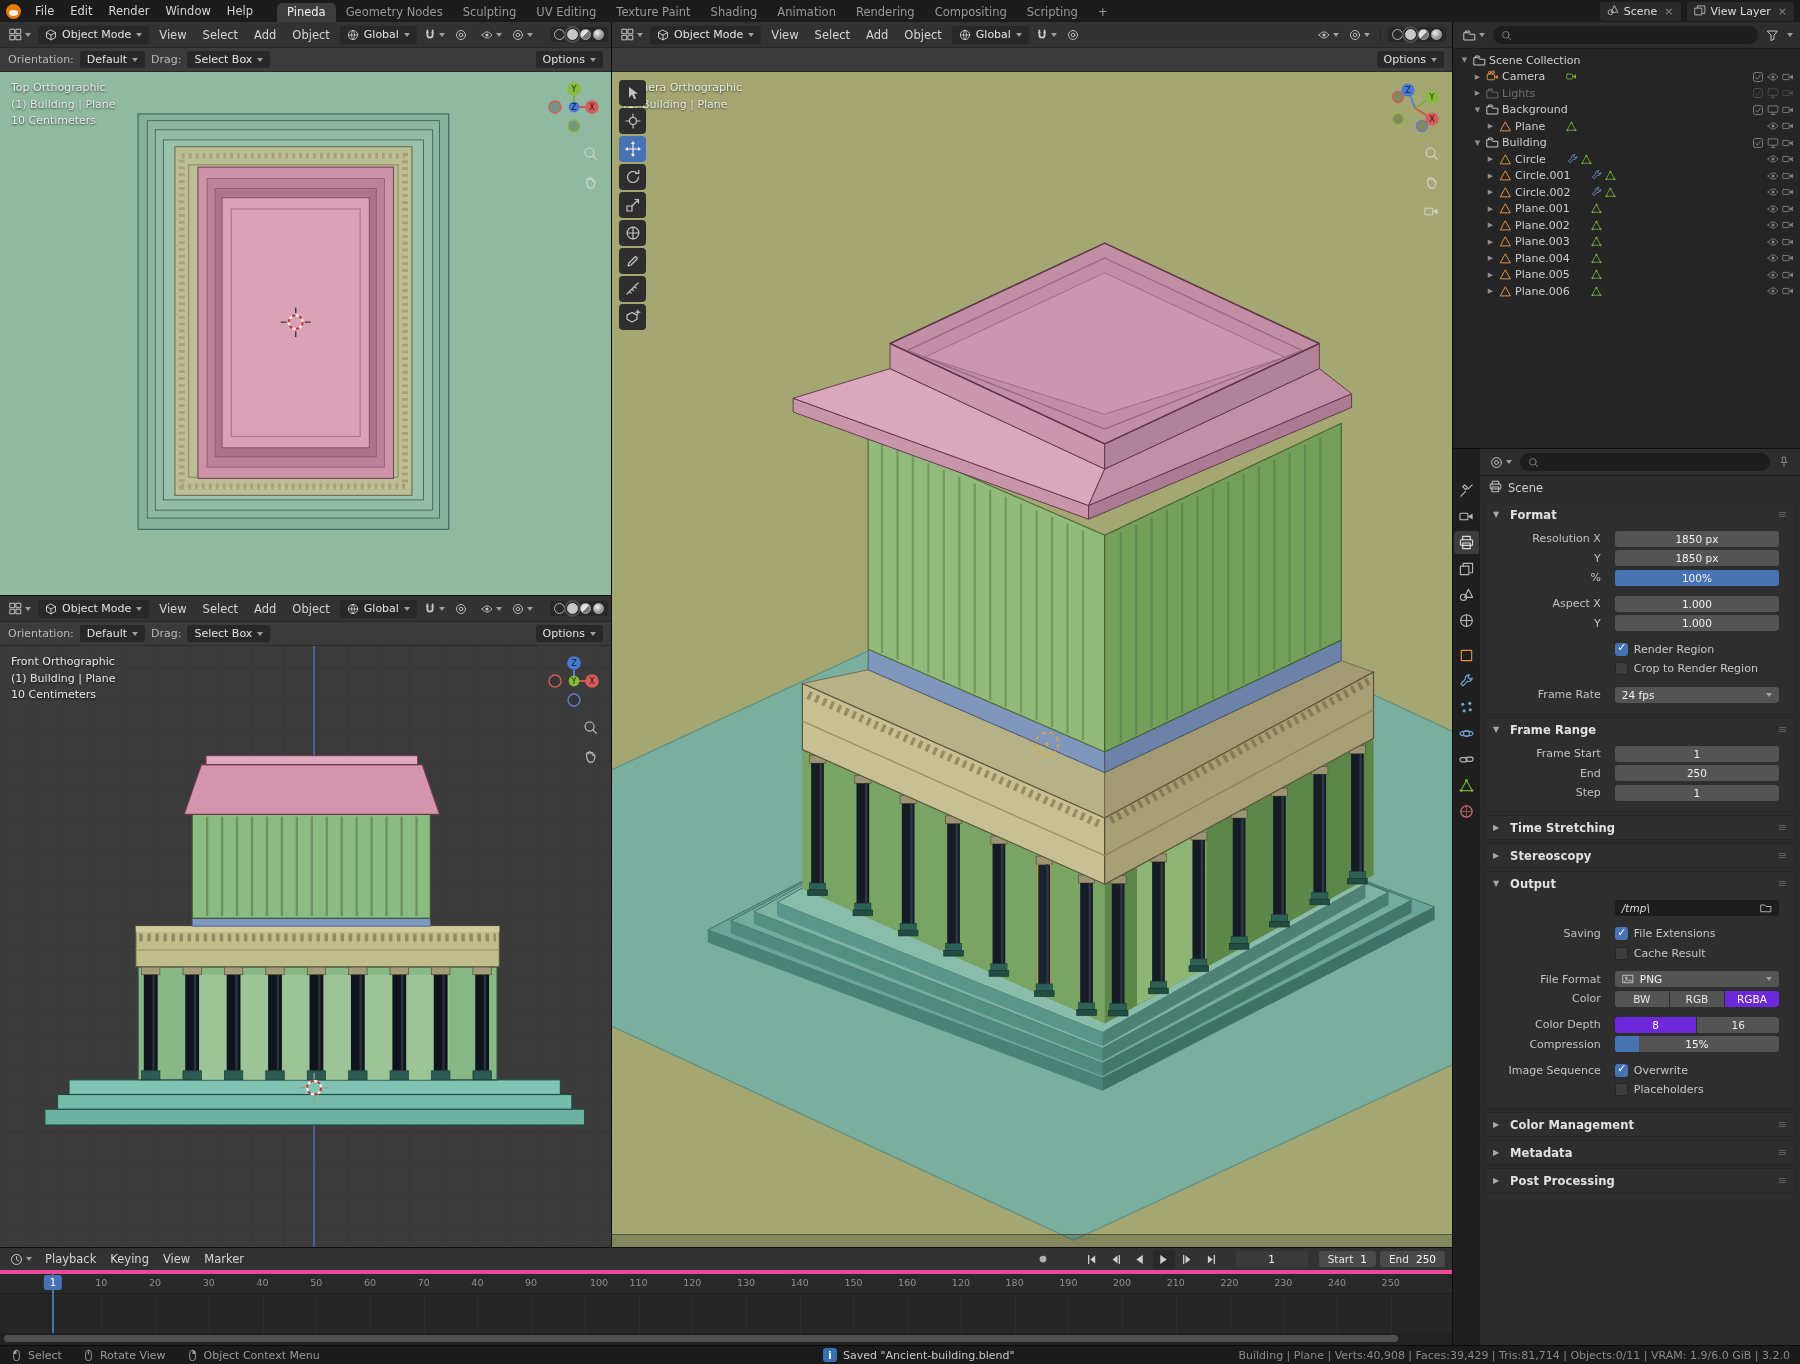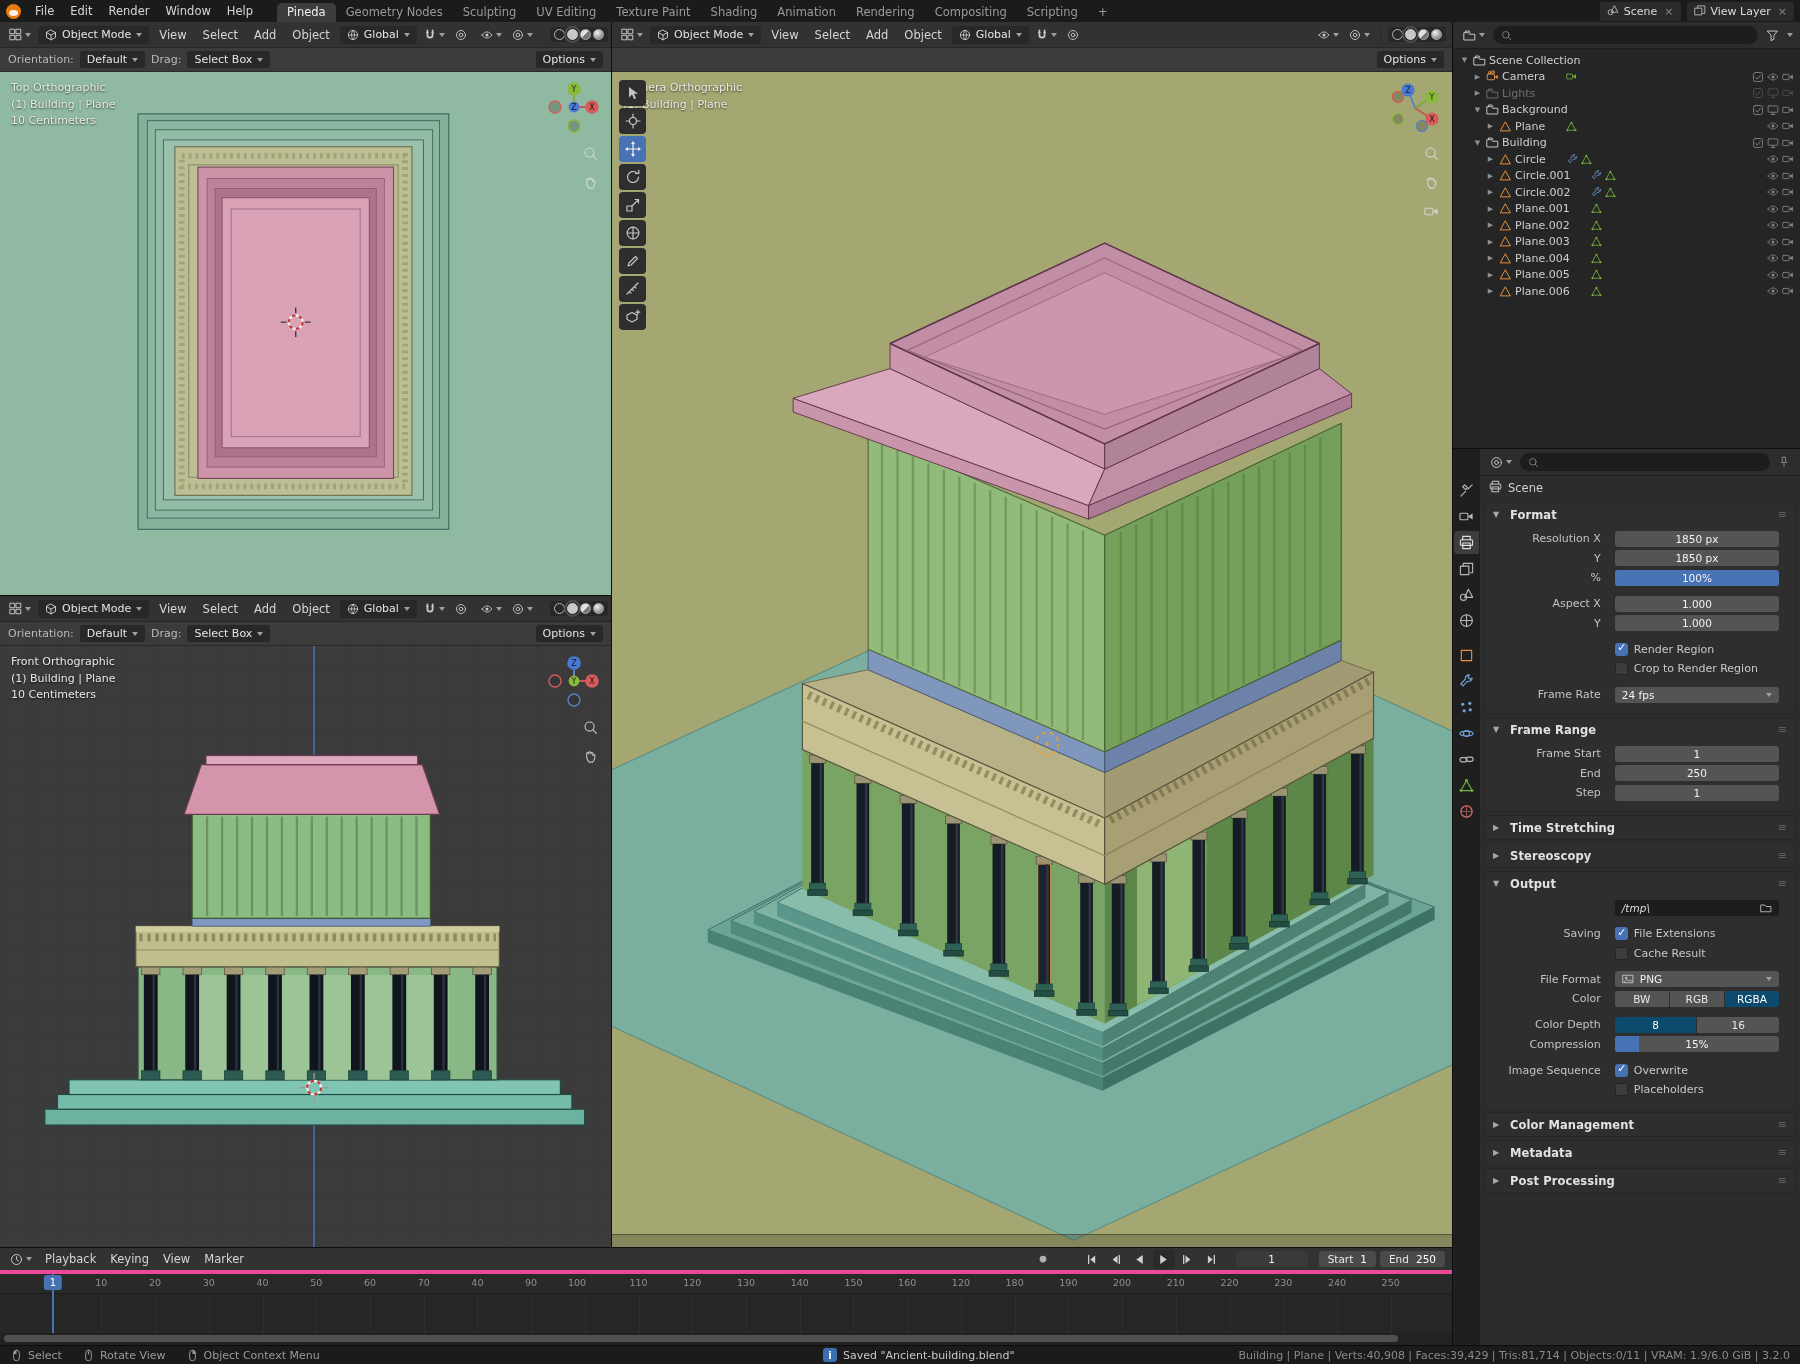--- a/index.html
+++ b/index.html
@@ -82,21 +82,21 @@
   .w-dd{justify-content:flex-start;padding:0 7px;gap:6px;}
   .w-dd .car{margin-left:auto;}
   .w-path{justify-content:center;background:#1d1d1d;padding:0 7px;color:#ddd;font-style:italic;}
   .w-path svg{margin-left:auto;}
   .w-check{width:13px;height:13px;border-radius:2.5px;background:#3d3d3d;border:1px solid #242424;flex:none;position:relative;}
   .w-check.on{background:#4772b3;border-color:#4772b3;}
   .w-check.on:after{content:"✓";position:absolute;left:1.5px;top:-2.5px;font-size:11px;color:#fff;}
   .w-chklabel{color:#c8c8c8;font-size:11px;white-space:nowrap;}
   .w-seg{flex:1;display:flex;height:16px;border-radius:3px;overflow:hidden;gap:1px;}
   .w-seg span{flex:1;background:#545454;display:flex;align-items:center;justify-content:center;color:#e8e8e8;font-size:10.5px;}
-  .w-seg span.on{background:#0c4a6e;color:#fff;}
+  .w-seg span.on{background:#6d28d9;color:#fff;}
 
   
   #timeline{left:0;top:1248px;width:1452px;height:97px;background:#222;}
   #tl-head{height:26px;background:#323232;display:flex;align-items:center;gap:3px;padding:0 7px;border-bottom:4px solid #ec4899;}
   #tl-transport{display:flex;align-items:center;gap:2px;margin-left:26px;}
   .tbtn{width:22px;height:19px;display:flex;align-items:center;justify-content:center;border-radius:3px;color:#c8c8c8;}
   .tbtn.play{background:#2a2a2a;}
   .tl-frame{flex:none;width:72px;margin-left:10px;background:#3a3a3a;}
   #tl-range{display:flex;gap:4px;margin-left:8px;}
   .rpill{display:flex;gap:7px;background:#4a4a4a;border-radius:3px;padding:2px 9px;font-size:10.5px;color:#e8e8e8;}
@@ -1672,21 +1672,21 @@
     <div id="tl-ruler">
         <span class="tick" style="left:101.3507px">10</span>
         <span class="tick" style="left:155.0737px">20</span>
         <span class="tick" style="left:208.79670000000002px">30</span>
         <span class="tick" style="left:262.5197px">40</span>
         <span class="tick" style="left:316.2427px">50</span>
         <span class="tick" style="left:369.9657px">60</span>
         <span class="tick" style="left:423.6887px">70</span>
         <span class="tick" style="left:477.4117px">40</span>
         <span class="tick" style="left:531.1347000000001px">90</span>
-        <span class="tick" style="left:577px">100</span>
+        <span class="tick" style="left:599px">100</span>
         <span class="tick" style="left:638.5807px">110</span>
         <span class="tick" style="left:692.3037px">120</span>
         <span class="tick" style="left:746.0267px">130</span>
         <span class="tick" style="left:799.7497px">140</span>
         <span class="tick" style="left:853.4727px">150</span>
         <span class="tick" style="left:907.1957px">160</span>
         <span class="tick" style="left:960.9187000000001px">120</span>
         <span class="tick" style="left:1014.6417px">180</span>
         <span class="tick" style="left:1068.3647px">190</span>
         <span class="tick" style="left:1122.0877px">200</span>

